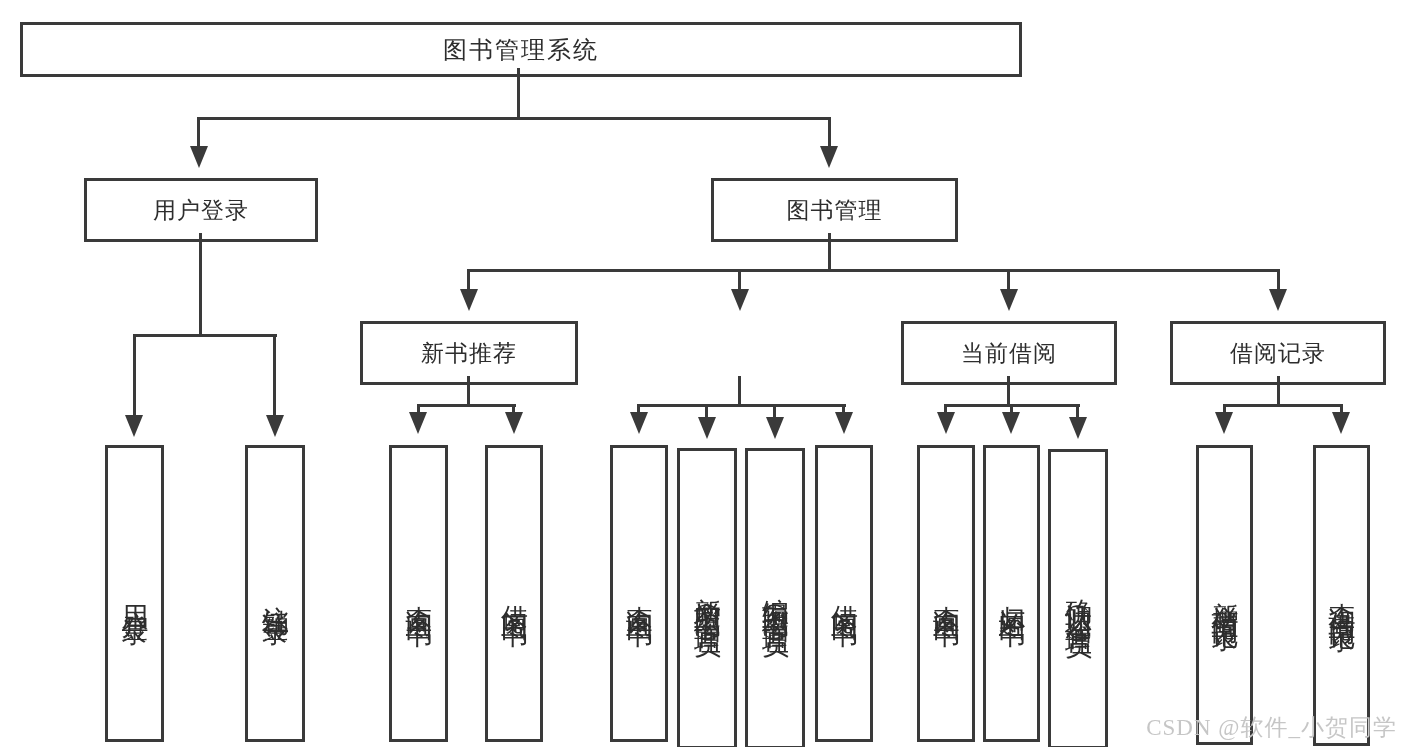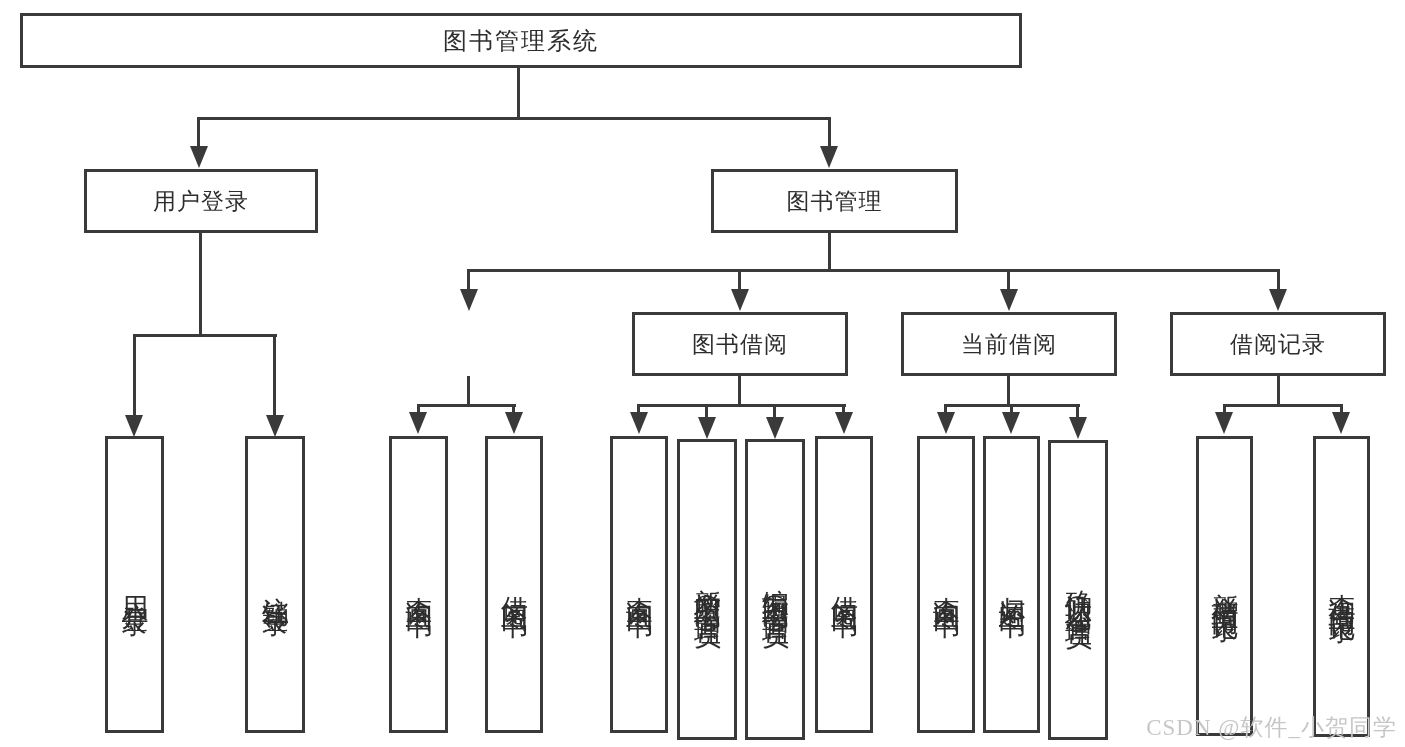--- a/index.html
+++ b/index.html
@@ -17,20 +17,21 @@
     overflow:hidden;
   }
   .node{
     position:absolute;
     box-sizing:border-box;
     border:3px solid var(--line);
     background:#fff;
     display:flex;
     align-items:center;
     justify-content:center;
+    margin-top:9px;
   }
   .node .label{
     font-size:23px;
     color:var(--text);
     white-space:nowrap;
     letter-spacing:1px;
   }
   .node.root .label{font-size:24px;letter-spacing:2px;}
   .node.v .label{
     writing-mode:vertical-rl;
@@ -91,22 +92,22 @@
   <div class="ln" style="left:467px;top:269px;width:813px;height:3px"></div>
   <div class="ln" style="left:467px;top:269px;width:3px;height:22px"></div>
   <div class="ln" style="left:738px;top:269px;width:3px;height:22px"></div>
   <div class="ln" style="left:1007px;top:269px;width:3px;height:22px"></div>
   <div class="ln" style="left:1277px;top:269px;width:3px;height:22px"></div>
   <div class="tri" style="left:460px;top:289px"></div>
   <div class="tri" style="left:731px;top:289px"></div>
   <div class="tri" style="left:1000px;top:289px"></div>
   <div class="tri" style="left:1269px;top:289px"></div>
 
-  <div class="node h" style="left:632px;top:312px;width:216px;height:64px">
-    <span class="label">图书借阅</span>
+  <div class="node h" style="left:360px;top:312px;width:218px;height:64px">
+    <span class="label">新书推荐</span>
   </div>
   <div class="node h" style="left:901px;top:312px;width:216px;height:64px">
     <span class="label">当前借阅</span>
   </div>
   <div class="node h" style="left:1170px;top:312px;width:216px;height:64px">
     <span class="label">借阅记录</span>
   </div>
 
   <div class="ln" style="left:467px;top:376px;width:3px;height:31px"></div>
   <div class="ln" style="left:738px;top:376px;width:3px;height:31px"></div>

